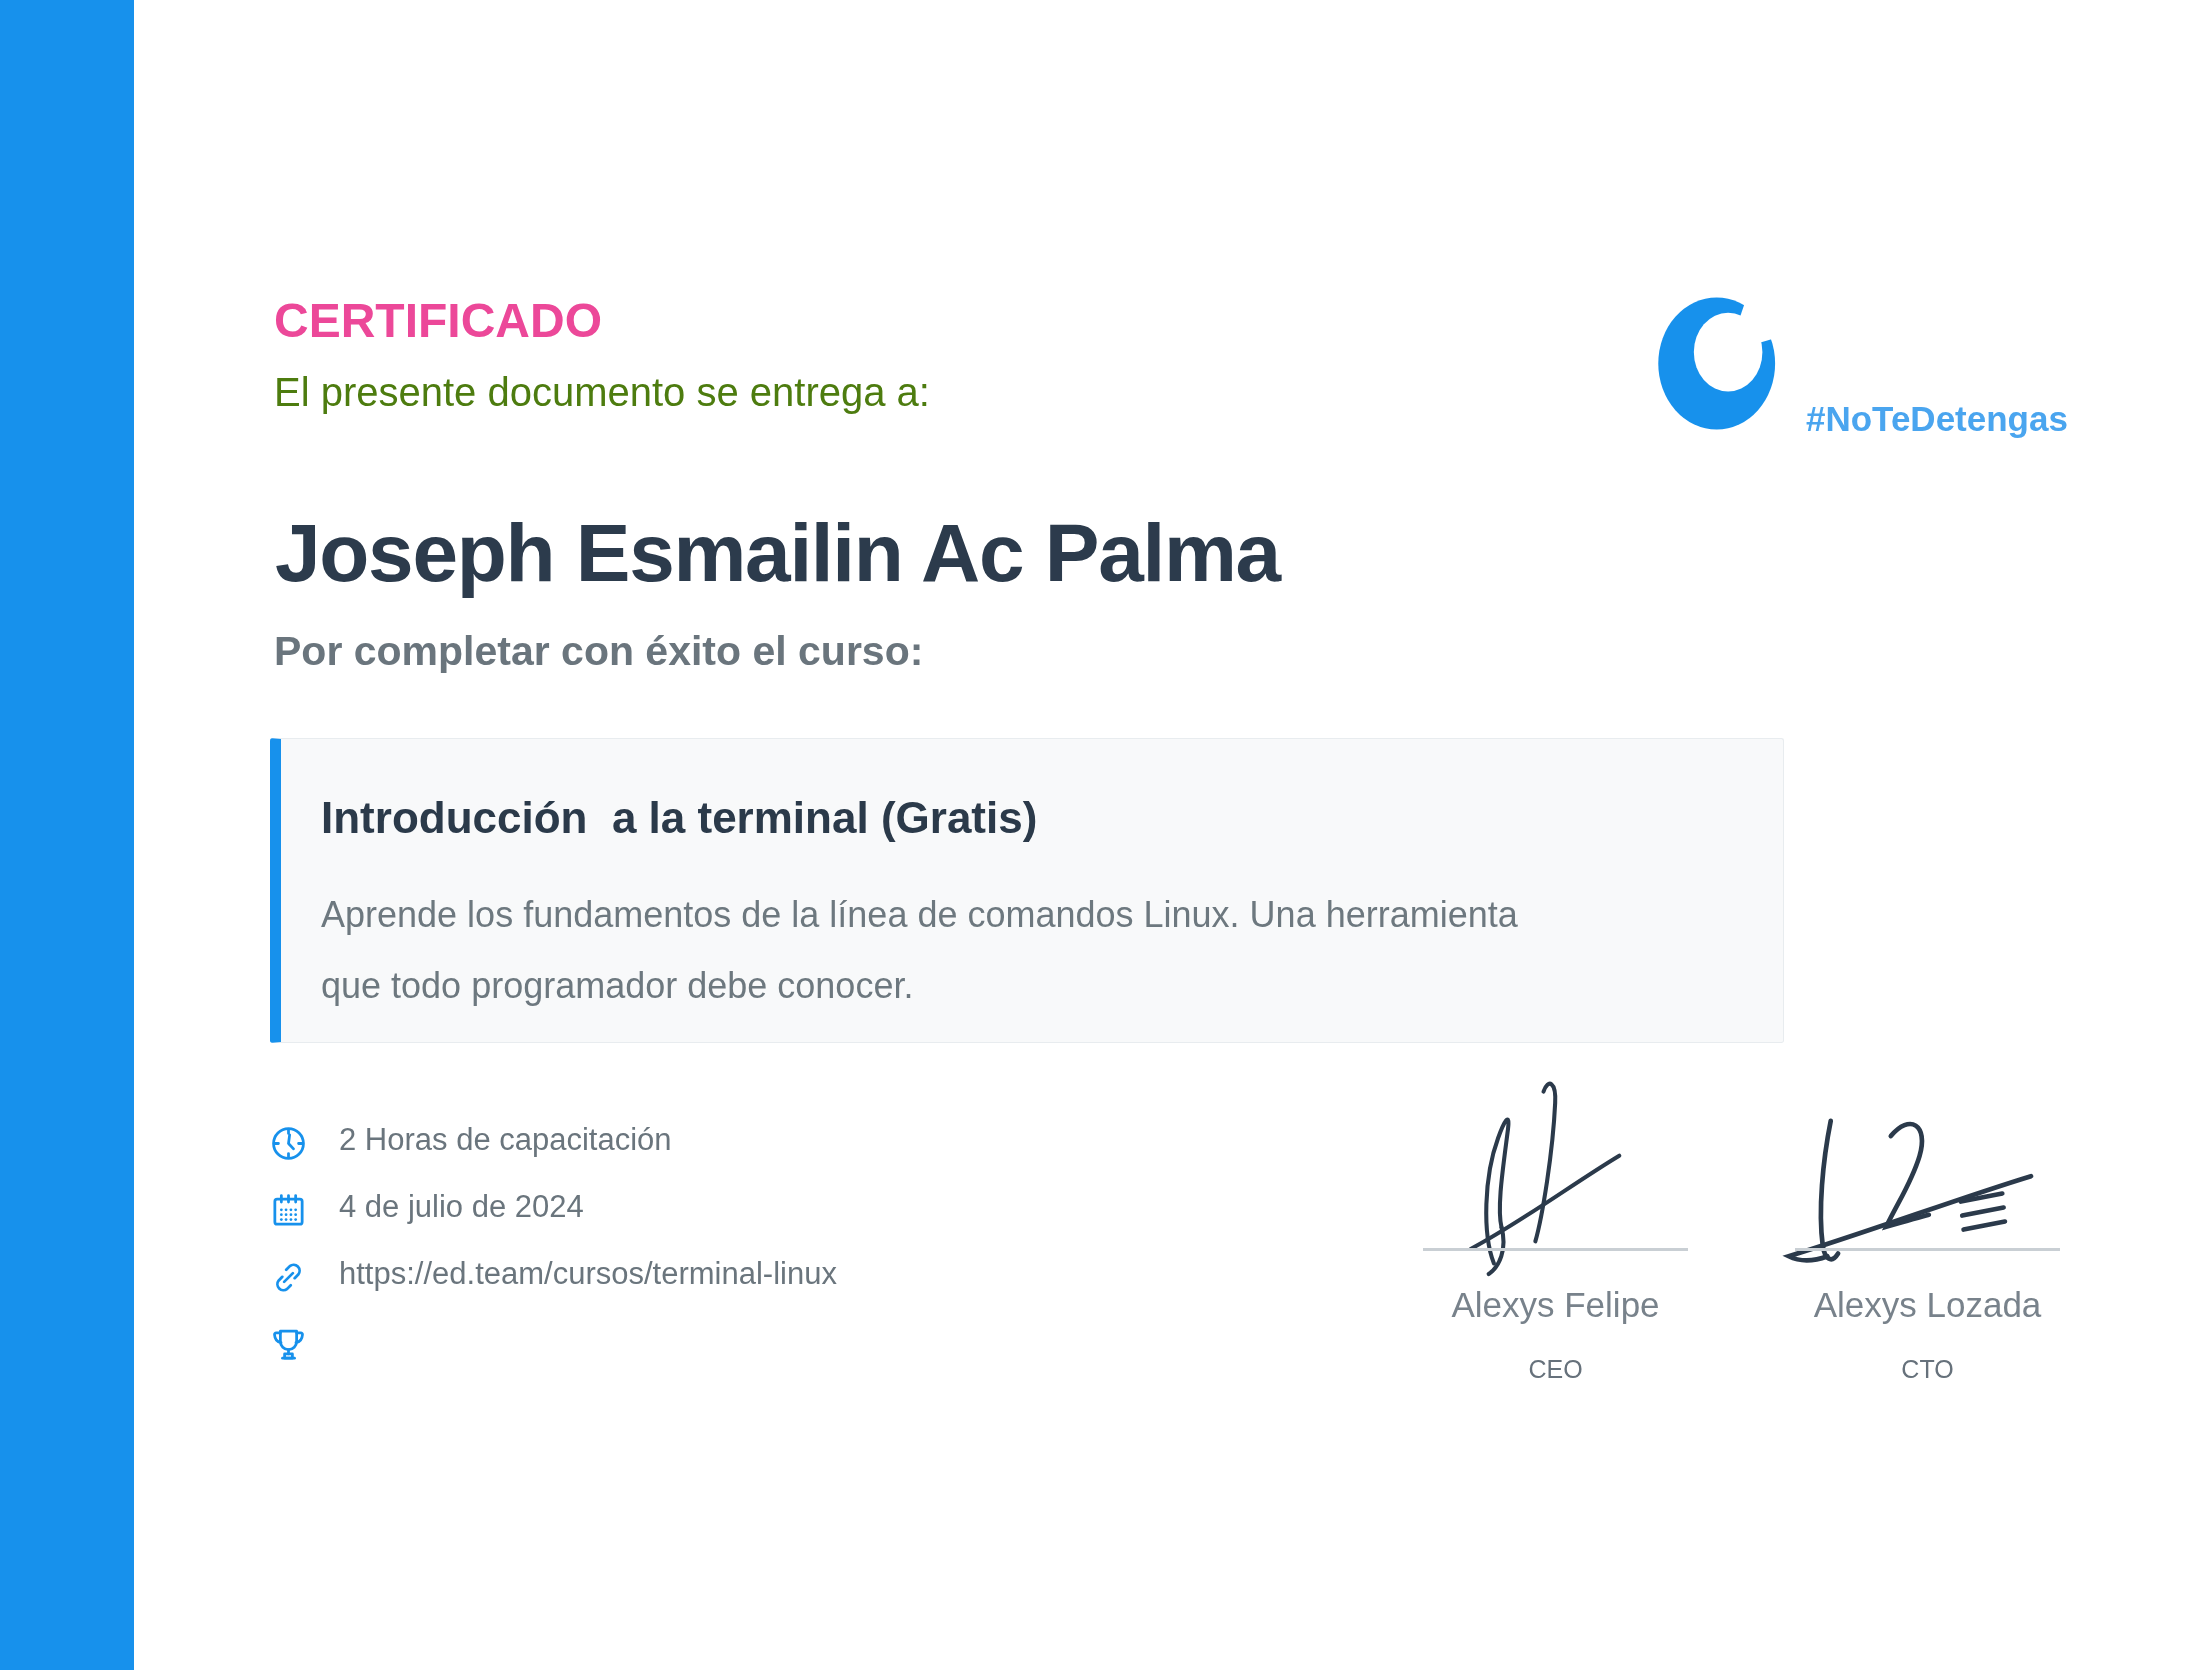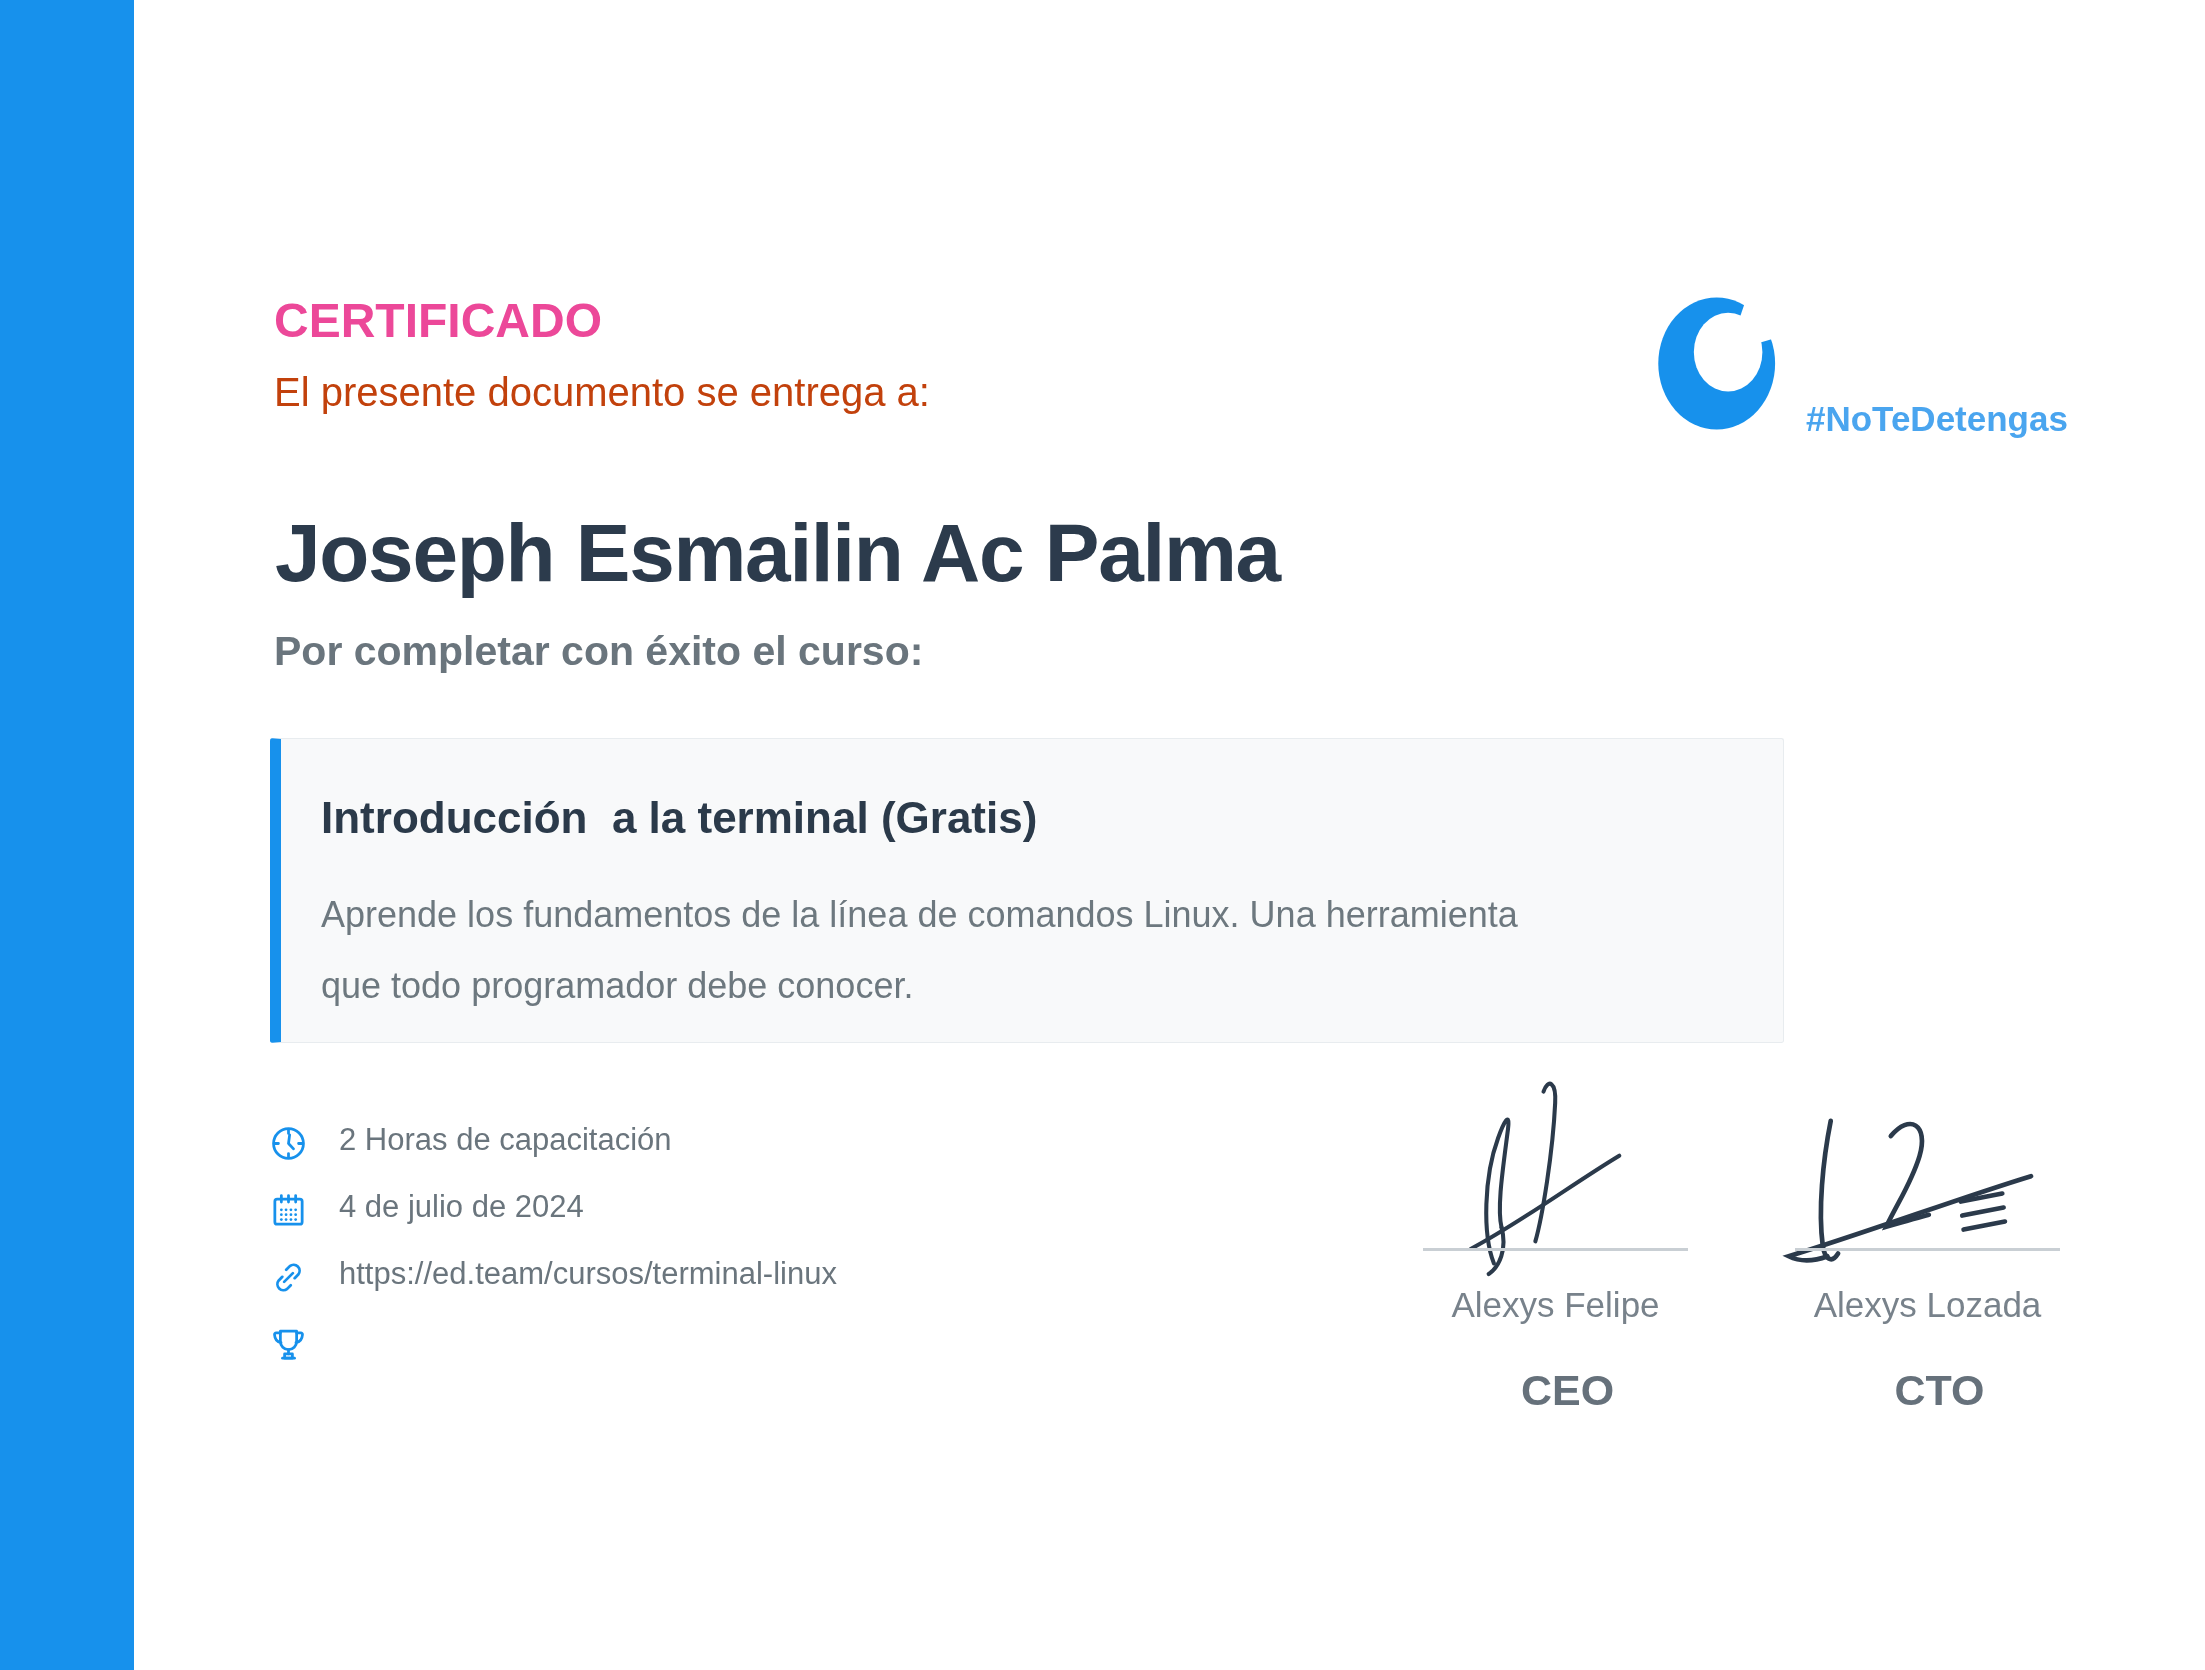--- a/index.html
+++ b/index.html
@@ -8,21 +8,21 @@
     font-family:"Liberation Sans",sans-serif;overflow:hidden;
   }
   .sidebar{position:absolute;left:0;top:0;width:134px;height:1671px;background:#1791EC;}
 
   .cert-title{
     position:absolute;left:274px;top:297px;margin:0;
     font-size:48px;font-weight:800;letter-spacing:0;color:#ec4899;line-height:1;
   }
   .cert-intro{
     position:absolute;left:274px;top:372px;margin:0;
-    font-size:40px;font-weight:400;color:#c2410c;line-height:1;
+    font-size:40px;font-weight:400;color:#4d7c0f;line-height:1;
   }
   .recipient{
     position:absolute;left:271px;top:508px;margin:4px;
     font-size:82px;font-weight:800;letter-spacing:-1.3px;color:#2C3B4C;line-height:1;
   }
   .reason{
     position:absolute;left:274px;top:631px;margin:0;
     font-size:41px;font-weight:700;color:#6A757D;line-height:1;
   }
 
@@ -40,22 +40,22 @@
   }
 
   .details{position:absolute;left:269px;top:1124px;margin:0;padding:0;list-style:none;}
   .details li{display:flex;height:67px;}
   .details svg{width:39px;height:39px;flex:0 0 39px;}
   .details .detail-text{margin-left:31px;font-size:31px;color:#6A757D;line-height:1;}
 
   .sig-line{position:absolute;top:1248px;width:265px;height:3.3px;background:#C9CFD4;}
   .sig-name{position:absolute;top:1287px;width:265px;margin:0;text-align:center;
     font-size:35px;font-weight:400;color:#78828B;line-height:1;}
-  .sig-role{position:absolute;top:1357px;width:265px;margin:12px;text-align:center;
-    font-size:43px;font-weight:700;color:#66717B;line-height:1;}
+  .sig-role{position:absolute;top:1357px;width:265px;margin:0;text-align:center;
+    font-size:25px;font-weight:400;color:#66717B;line-height:1;}
   .autograph{position:absolute;}
 
   .brand-icon{position:absolute;left:1657px;top:294px;width:127px;height:139px;}
   .brand-name{
     position:absolute;left:1804px;top:313px;margin:0;
     font-size:74px;font-weight:800;letter-spacing:-2px;color:#2C3B4C;line-height:1;
   }
   .brand-tag{
     position:absolute;left:1806px;top:401px;margin:0;
     font-size:35px;font-weight:600;color:#4AA5EF;line-height:1;

